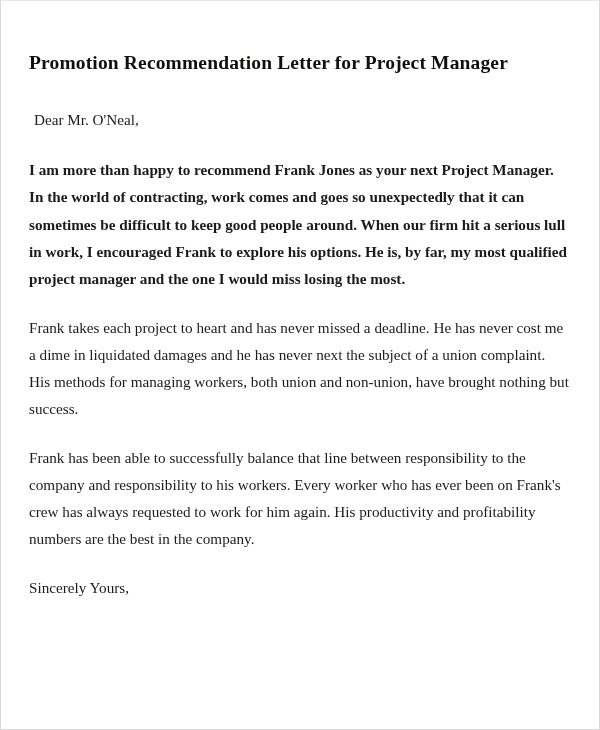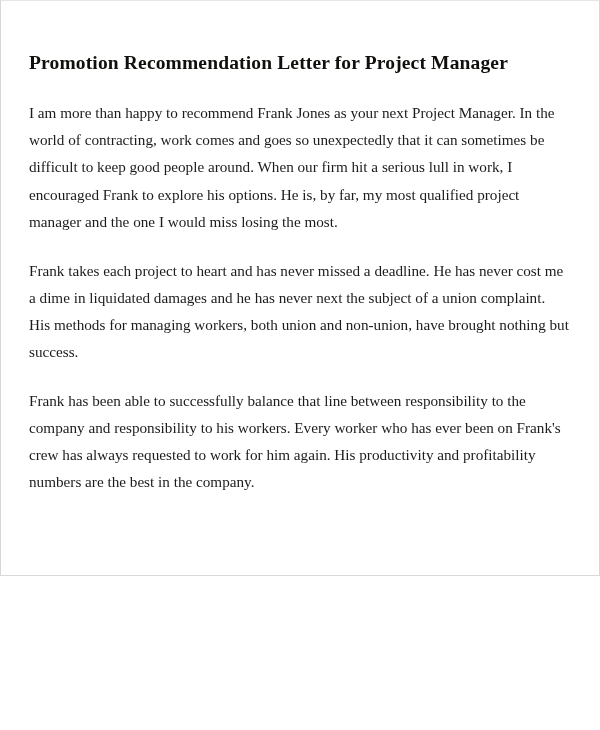--- a/index.html
+++ b/index.html
@@ -12,21 +12,21 @@
     width: 600px;
     height: 730px;
     overflow: hidden;
     font-family: "Liberation Serif", "DejaVu Serif", serif;
   }
 
   .page {
     position: relative;
     box-sizing: border-box;
     width: 600px;
-    height: 576px;
+    height: 730px;
     background: #ffffff;
     border-left: 1px solid #d7d7d7;
     border-right: 1px solid #d7d7d7;
     border-top: 1px solid #e6e6e6;
     border-bottom: 1px solid #d9d9d9;
     padding: 0 26px 0 28px;
   }
 
   .letter-title {
     margin: 0;
@@ -53,39 +53,42 @@
     padding-top: 22px;
     font-size: 15.2px;
     line-height: 1.78;
     color: #1b1b1b;
     text-align: left;
     max-width: 540px;
   }
 
   .body-para.first-para {
     padding-top: 25px;
+    font-weight: bold;
   }
 
   .closing {
     margin: 0;
     padding-top: 24px;
     font-size: 15.2px;
     line-height: 1.6;
     color: #1b1b1b;
   }
 </style>
 </head>
 <body>
 
 <div class="page">
 
   <h1 class="letter-title">Promotion Recommendation Letter for Project Manager</h1>
 
+  <p class="salutation">Dear Mr. O'Neal,</p>
 
   <p class="body-para first-para">I am more than happy to recommend Frank Jones as your next Project Manager. In the world of contracting, work comes and goes so unexpectedly that it can sometimes be difficult to keep good people around. When our firm hit a serious lull in work, I encouraged Frank to explore his options. He is, by far, my most qualified project manager and the one I would miss losing the most.</p>
 
   <p class="body-para">Frank takes each project to heart and has never missed a deadline. He has never cost me a dime in liquidated damages and he has never next the subject of a union complaint. His methods for managing workers, both union and non-union, have brought nothing but success.</p>
 
   <p class="body-para">Frank has been able to successfully balance that line between responsibility to the company and responsibility to his workers. Every worker who has ever been on Frank's crew has always requested to work for him again. His productivity and profitability numbers are the best in the company.</p>
 
 
+  <p class="closing">Sincerely Yours,</p>
 
 </div>
 
 </body></html>

